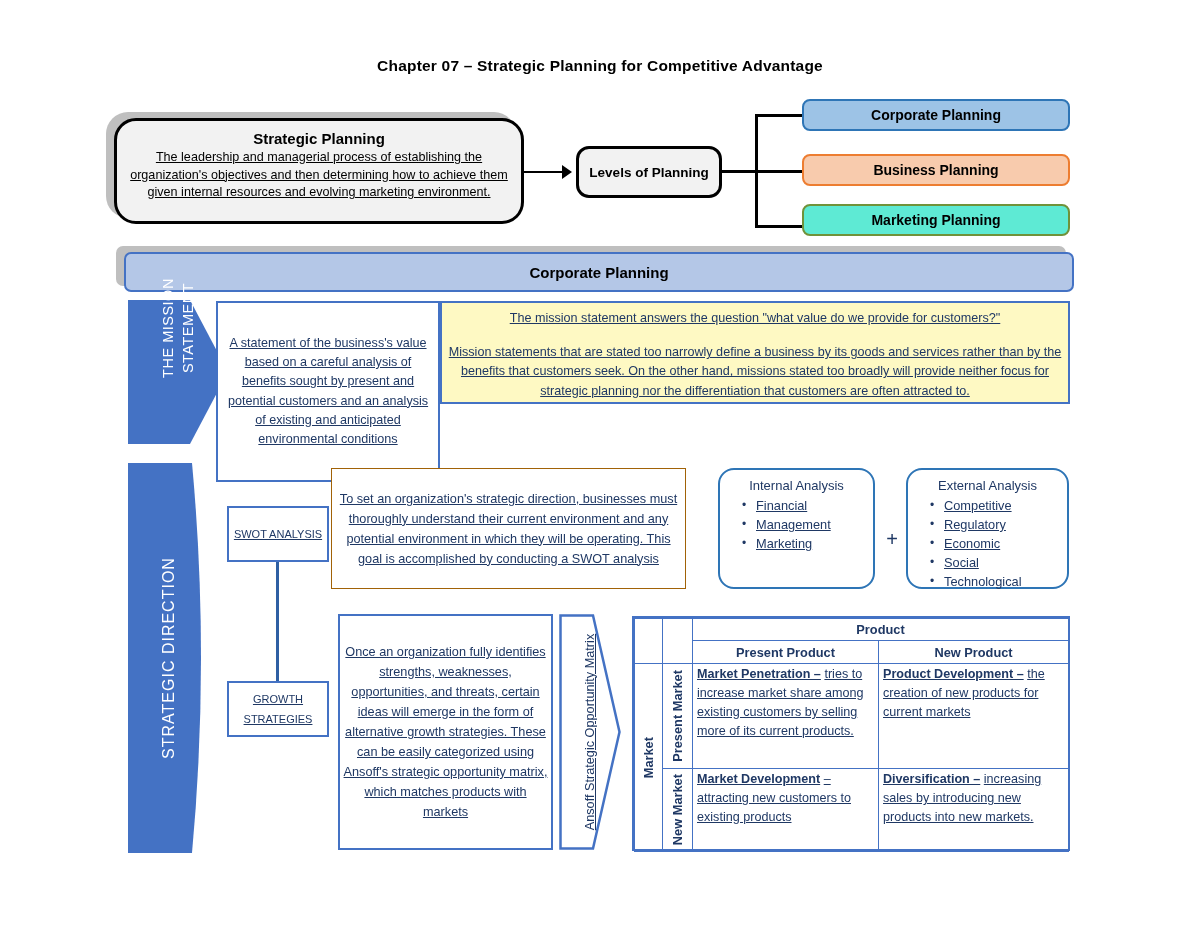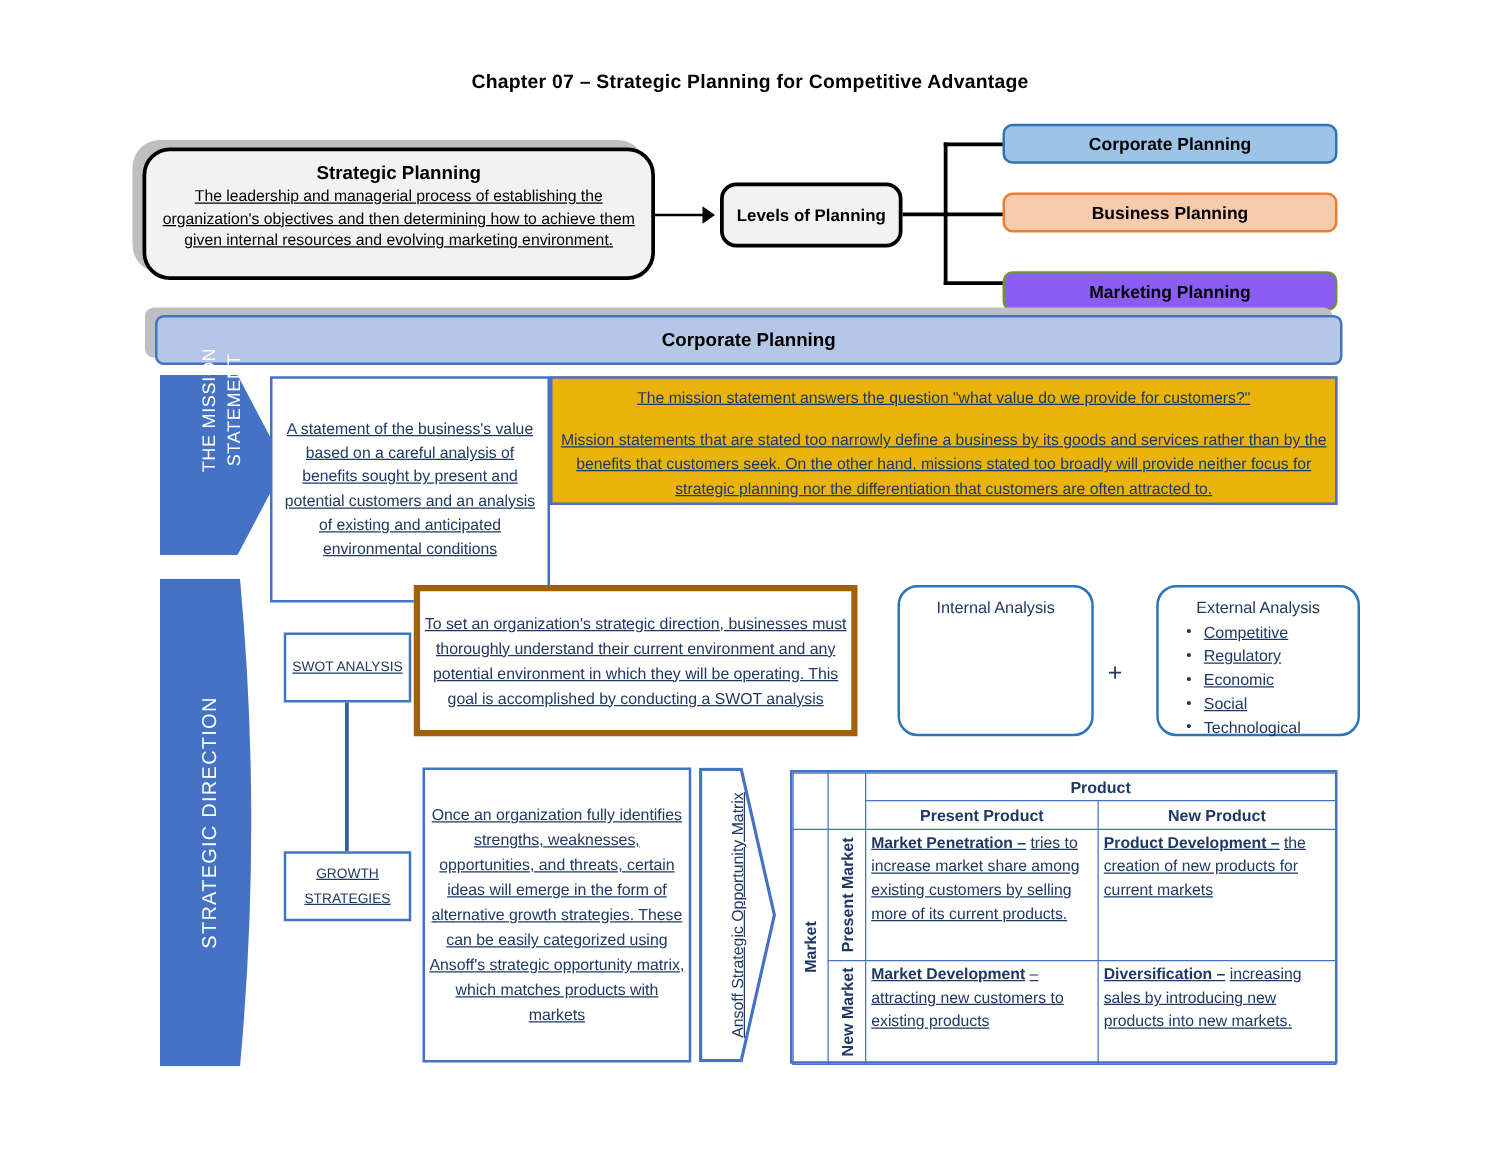--- a/index.html
+++ b/index.html
@@ -60,21 +60,21 @@
   #br-t3{left:755px;top:225px;width:48px;height:3px;}
 
   
   .pill{
     left:802px;width:268px;height:32px;border-radius:8px;border:2px solid;
     display:flex;align-items:center;justify-content:center;
     font-size:14px;font-weight:bold;color:#000;
   }
   #pill-corp{top:99px;background:#9DC3E6;border-color:#2E75B6;}
   #pill-bus{top:154px;background:#F8CBAD;border-color:#ED7D31;}
-  #pill-mkt{top:217px;background:#8b5cf6;border-color:#70923A;}
+  #pill-mkt{top:204px;background:#5eead4;border-color:#70923A;}
 
   
   #cp-shadow{left:116px;top:246px;width:950px;height:40px;background:#BFBFBF;border-radius:7px;}
   #cp-banner{
     left:124px;top:252px;width:950px;height:40px;
     background:#B4C7E7;border:2.5px solid #4472C4;border-radius:7px;
     display:flex;align-items:center;justify-content:center;
     font-size:15px;font-weight:bold;color:#000;
   }
 
@@ -92,21 +92,21 @@
     background:#ffffff;border:2px solid #4472C4;
     display:flex;align-items:center;justify-content:center;
     padding:2px 4px;
   }
   #mission-def p{
     margin:0;font-size:12.6px;line-height:19.2px;text-align:center;
     text-decoration:underline;color:#1F3864;
   }
   #mission-body{
     left:440px;top:301px;width:630px;height:103px;
-    background:#eab308;border:2px solid #4472C4;
+    background:#fef9c3;border:2px solid #4472C4;
     padding:6px 6px 0 6px;
   }
   #mission-body p{
     margin:0;font-size:12.6px;line-height:19.2px;text-align:center;
     text-decoration:underline;color:#1F3864;
   }
   #mission-body .sp{height:15px;}
 
   
   #sd-arrow{left:128px;top:463px;width:82px;height:390px;}
@@ -124,35 +124,35 @@
     text-align:center;font-size:11px;line-height:20px;
     text-decoration:underline;color:#1F3864;
   }
   #swot-box{left:227px;top:506px;width:102px;height:56px;}
   #growth-box{left:227px;top:681px;width:102px;height:56px;}
   #sg-line{left:276px;top:562px;width:3px;height:119px;background:#2E5FA3;}
 
   
   #swot-desc{
     left:331px;top:468px;width:355px;height:121px;
-    background:#fff;border:5px solid #a16207;
+    background:#fff;border:1px solid #a16207;
     display:flex;align-items:center;justify-content:center;padding:0 2px;
   }
   #swot-desc p{
     margin:0;font-size:12.7px;line-height:20px;text-align:center;
     text-decoration:underline;color:#1F3864;
   }
 
   
   .an-box{
     background:#fff;border:2.5px solid #2E75B6;border-radius:16px;
     padding:8px 0 0 0;
   }
   #internal-box{left:718px;top:468px;width:157px;height:121px;}
-  #external-box{left:906px;top:468px;width:163px;height:121px;margin-left:19px;}
+  #external-box{left:906px;top:468px;width:163px;height:121px;}
   .an-title{font-size:13px;font-weight:normal;text-align:center;color:#1F3864;margin-bottom:3px;}
   .an-list{list-style:none;margin:0;padding:0 0 0 22px;}
   .an-list li{
     font-size:12.8px;line-height:19px;color:#1F3864;position:relative;padding-left:14px;
   }
   .an-list li:before{
     content:"\2022";position:absolute;left:0;top:0;color:#1F3864;font-size:12px;
   }
   .an-list li span.u{text-decoration:underline;}
   #plus-sign{
@@ -259,20 +259,25 @@
 <div class="abs sm-box" id="swot-box">SWOT ANALYSIS</div>
 <div class="abs" id="sg-line"></div>
 <div class="abs sm-box" id="growth-box">GROWTH STRATEGIES</div>
 
 <div class="abs" id="swot-desc">
   <p>To set an organization's strategic direction, businesses must thoroughly understand their current environment and any potential environment in which they will be operating. This goal is accomplished by conducting a SWOT analysis</p>
 </div>
 
 <div class="abs an-box" id="internal-box">
   <div class="an-title">Internal Analysis</div>
+  <ul class="an-list">
+    <li><span class="u">Financial</span></li>
+    <li><span class="u">Management</span></li>
+    <li><span class="u">Marketing</span></li>
+  </ul>
 </div>
 
 <div class="abs" id="plus-sign">+</div>
 
 <div class="abs an-box" id="external-box">
   <div class="an-title">External Analysis</div>
   <ul class="an-list">
     <li><span class="u">Competitive</span></li>
     <li><span class="u">Regulatory</span></li>
     <li><span class="u">Economic</span></li>

